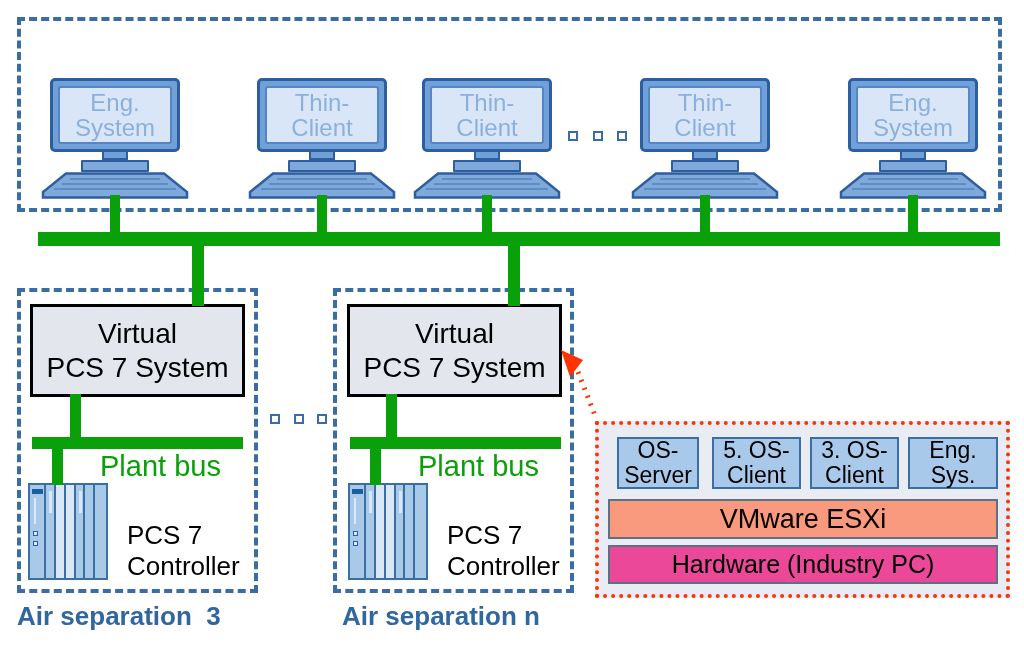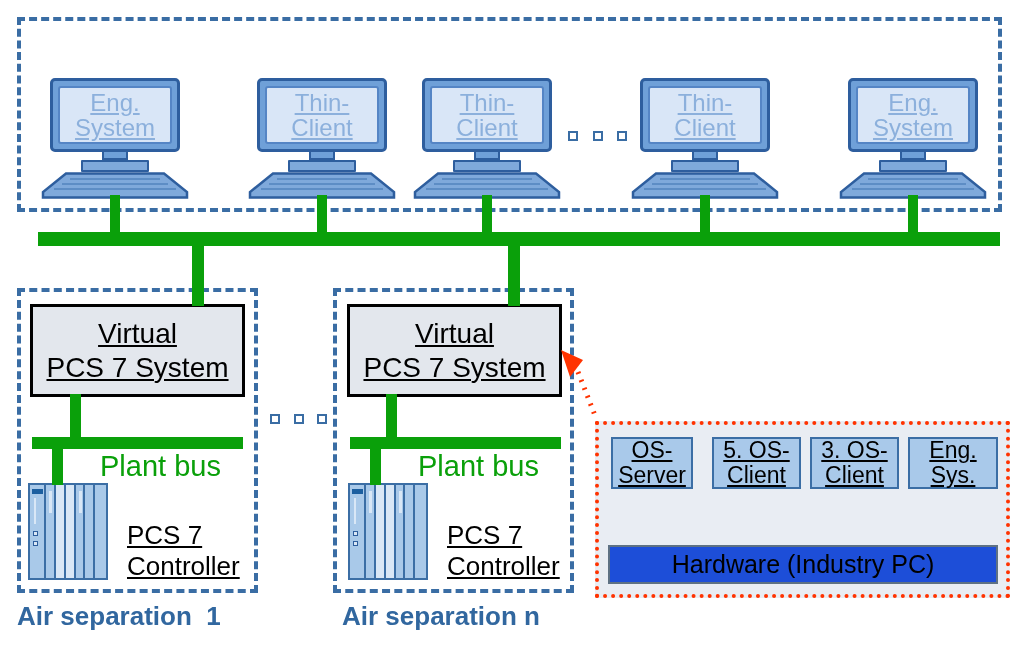--- a/index.html
+++ b/index.html
@@ -2,21 +2,21 @@
 <html><head>
 <meta charset="utf-8">
 <style>
   * { margin: 0; padding: 0; box-sizing: border-box; }
   body { background: #ffffff; font-family: "Liberation Sans", sans-serif; }
   #canvas {
     position: relative; width: 1024px; height: 648px;
     background: #ffffff; overflow: hidden;
   }
   .abs { position: absolute; }
-  .ml { white-space: pre-line; text-decoration: underline; }
+  .ml { white-space: pre-line; }
 
   
   .roc-box {
     left: 17px; top: 17px; width: 985px; height: 195px;
     border: 4px dashed #3A6DA4; z-index: 1;
   }
   .roc-title {
     left: 17px; top: 24px; width: 985px; text-align: center;
     font-size: 31px; font-weight: bold; color: #31679F; z-index: 2;
   }
@@ -104,21 +104,21 @@
   .vm-box {
     top: 12px; height: 52px; background: #A9C9EA; border: 2px solid #3B6EA5;
     display: flex; align-items: center; justify-content: center;
     font-size: 23px; line-height: 1.08; color: #000000; text-align: center;
   }
   .layer-bar {
     left: 9px; width: 390px; border: 2px solid #5E7183;
     display: flex; align-items: center; justify-content: center; color: #000000;
   }
   .hypervisor { top: 74px; height: 40px; background: #F9997E; font-size: 27px; }
-  .hardware   { top: 120px; height: 39px; background: #1d4ed8; font-size: 25px; text-align: right; }
+  .hardware   { top: 120px; height: 39px; background: #ec4899; font-size: 25px; text-align: right; }
 
   .arrow-overlay { left: 0; top: 0; width: 1024px; height: 648px; z-index: 6; pointer-events: none; }
 </style>
 </head>
 <body>
 
 <div id="canvas">
 
   <div class="abs roc-box"></div>
 
@@ -244,21 +244,21 @@
     <div class="mod m2 light"></div>
     <div class="mod m2 light"></div>
     <div class="mod m2">
         <div class="strip"></div>
       </div>
     <div class="mod m2"></div>
     <div class="mod m2" style="border-right:none"></div>
   </div>
   <div class="abs controller-label ml" style="left:127px">PCS 7
 Controller</div>
-  <div class="abs unit-caption" style="left:17px">Air separation  1</div>
+  <div class="abs unit-caption" style="left:17px">Air separation  3</div>
 
   <div class="abs dot-sq" style="left:270px; top:414px"></div>
   <div class="abs dot-sq" style="left:294px; top:414px"></div>
   <div class="abs dot-sq" style="left:317px; top:414px"></div>
 
   <div class="abs unit-box" style="left:333px"></div>
   <div class="abs virtual-box" style="left:347px">
     <span class="ml">Virtual
 PCS 7 System</span>
   </div>
@@ -282,36 +282,37 @@
         <div class="strip"></div>
       </div>
     <div class="mod m2"></div>
     <div class="mod m2" style="border-right:none"></div>
   </div>
   <div class="abs controller-label ml" style="left:447px">PCS 7
 Controller</div>
   <div class="abs unit-caption" style="left:342px">Air separation n</div>
 
   <div class="abs inset">
-    <div class="abs vm-box" style="left:12px;   width:82px">
+    <div class="abs vm-box" style="left:18px;   width:82px">
       <span class="ml">OS-
 Server</span>
     </div>
     <div class="abs vm-box" style="left:113px; width:89px">
       <span class="ml">5. OS-
 Client</span>
     </div>
     <div class="abs vm-box" style="left:211px; width:89px">
       <span class="ml">3. OS-
 Client</span>
     </div>
     <div class="abs vm-box" style="left:309px; width:90px">
       <span class="ml">Eng.
 Sys.</span>
     </div>
+    <div class="abs layer-bar hypervisor">VMware ESXi</div>
     <div class="abs layer-bar hardware">Hardware (Industry PC)</div>
   </div>
 
   <svg class="abs arrow-overlay">
     <polyline points="578,372 596,418" fill="none" stroke="#FF3300" stroke-width="5" stroke-dasharray="2 6.5"></polyline>
     <polygon points="561,350 583,360 570,377" fill="#FF3300"></polygon>
   </svg>
 
 </div>
 

